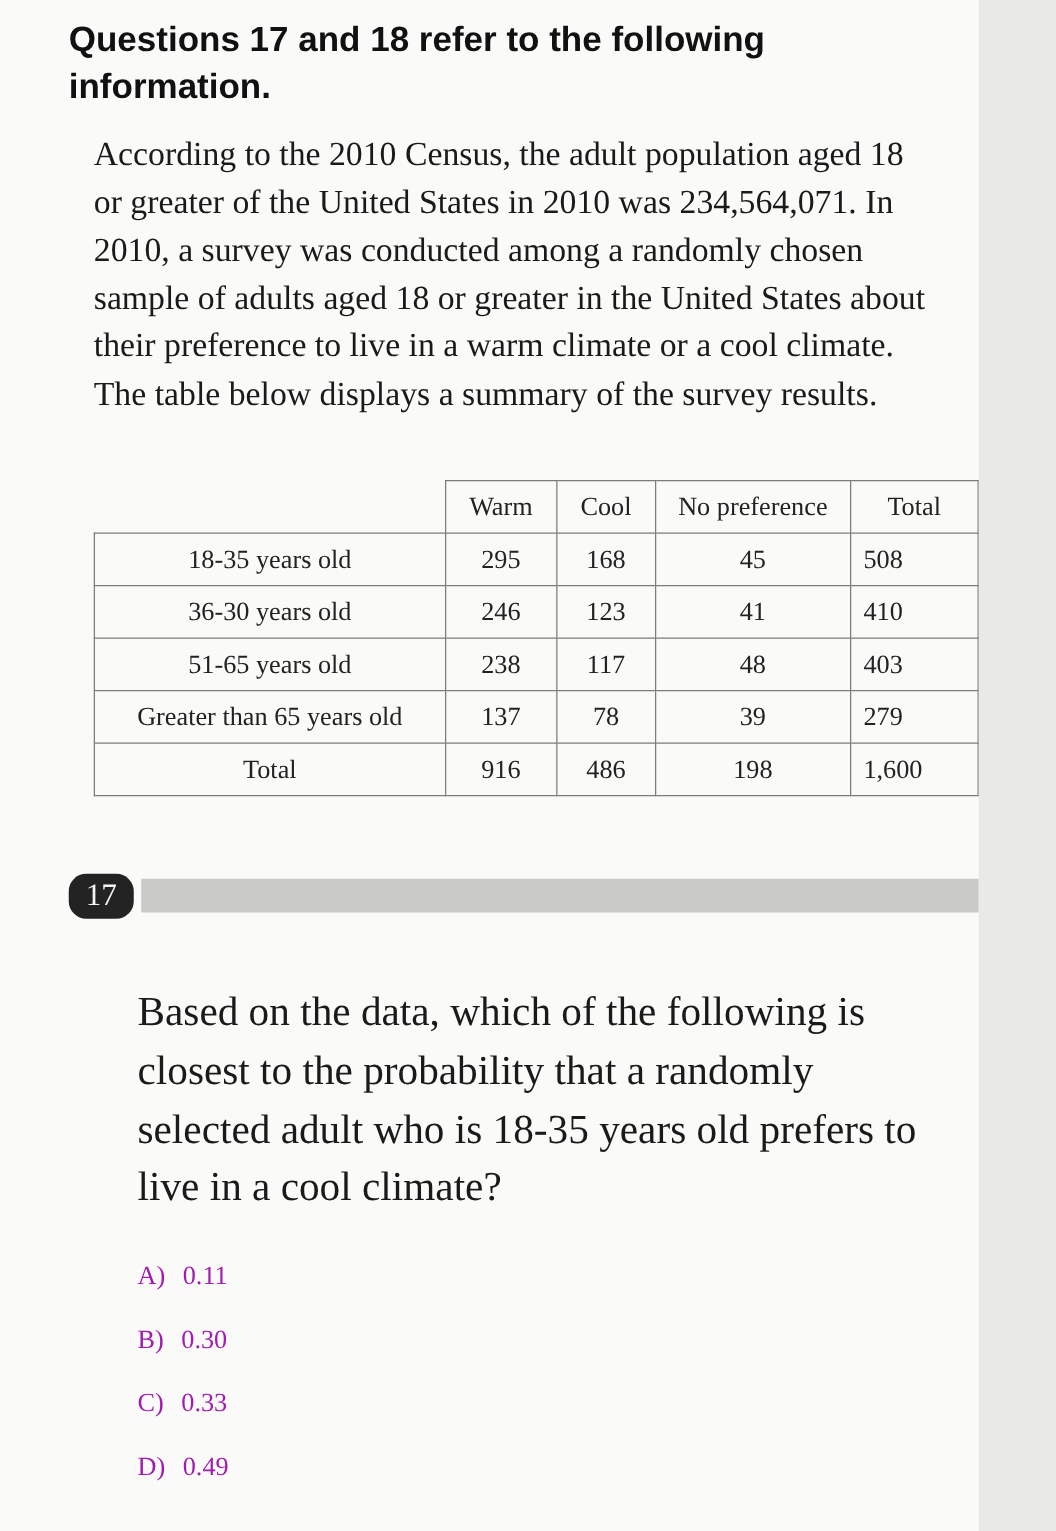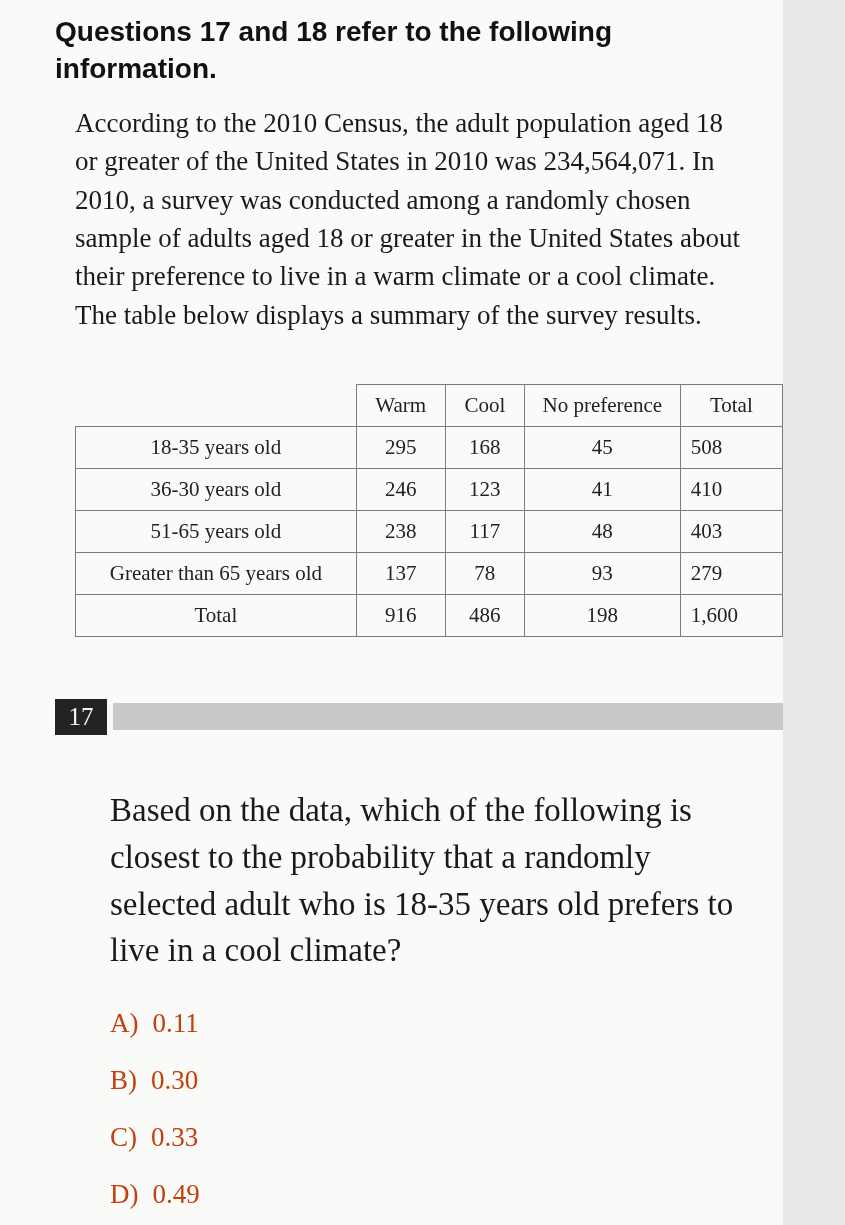--- a/index.html
+++ b/index.html
@@ -68,41 +68,42 @@
     display: inline-flex;
     align-items: center;
     justify-content: center;
     margin-left: 55px;
     width: 52px;
     height: 36px;
     background: #232323;
     color: #f5f5f5;
     font-size: 25px;
     font-family: "Liberation Serif", serif;
+    border-radius: 14px;
   }
   .q-bar-line {
     flex: 1;
     height: 27px;
     margin-left: 6px;
     background: #c9c9c7;
   }
   .q-text {
     margin: 52px 40px 0 110px;
     font-size: 33px;
     line-height: 1.42;
     max-width: 700px;
     color: #1a1a1a;
   }
   .choices {
     margin: 34px 0 0 110px;
   }
   .choice {
-    font-size: 27px;
+    font-size: 21px;
     margin-bottom: 26px;
-    color: #c2410c;
+    color: #a21caf;
   }
   .choice .letter { margin-right: 14px; }
 </style>
 </head>
 <body>
 
 <div class="page">
 
   <div class="heading">Questions 17 and 18 refer to the following information.</div>
 
@@ -137,21 +138,21 @@
         <th>51-65 years old</th>
         <td>238</td>
         <td>117</td>
         <td>48</td>
         <td class="total-col">403</td>
       </tr>
       <tr>
         <th>Greater than 65 years old</th>
         <td>137</td>
         <td>78</td>
-        <td>93</td>
+        <td>39</td>
         <td class="total-col">279</td>
       </tr>
       <tr>
         <th>Total</th>
         <td>916</td>
         <td>486</td>
         <td>198</td>
         <td class="total-col">1,600</td>
       </tr>
     </tbody>

